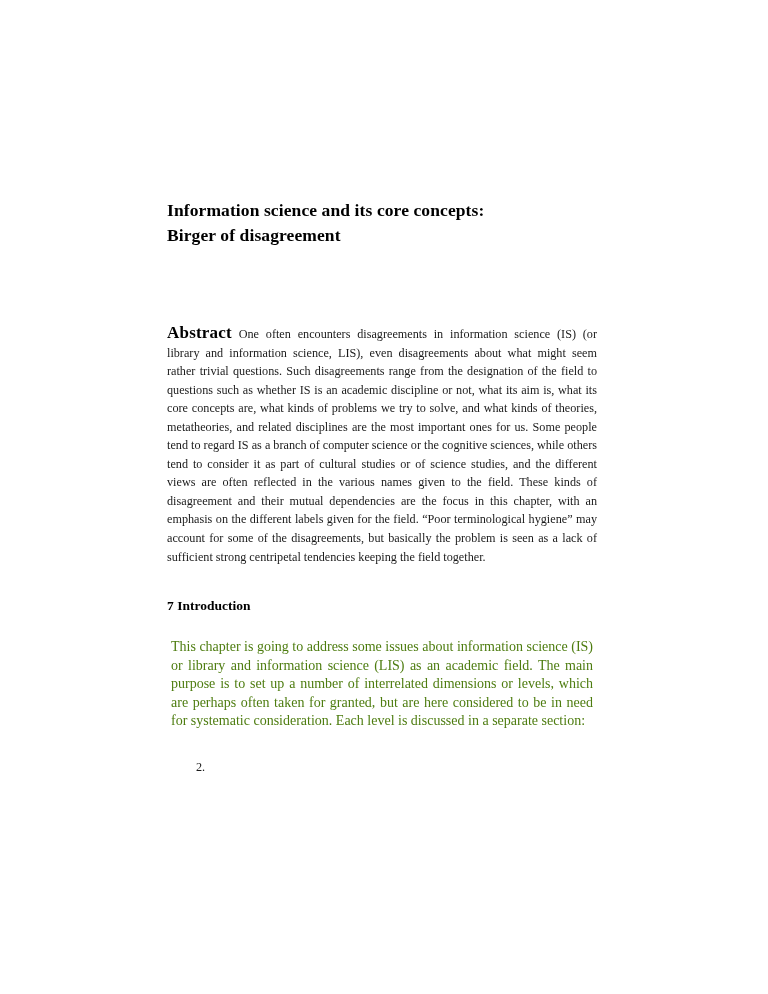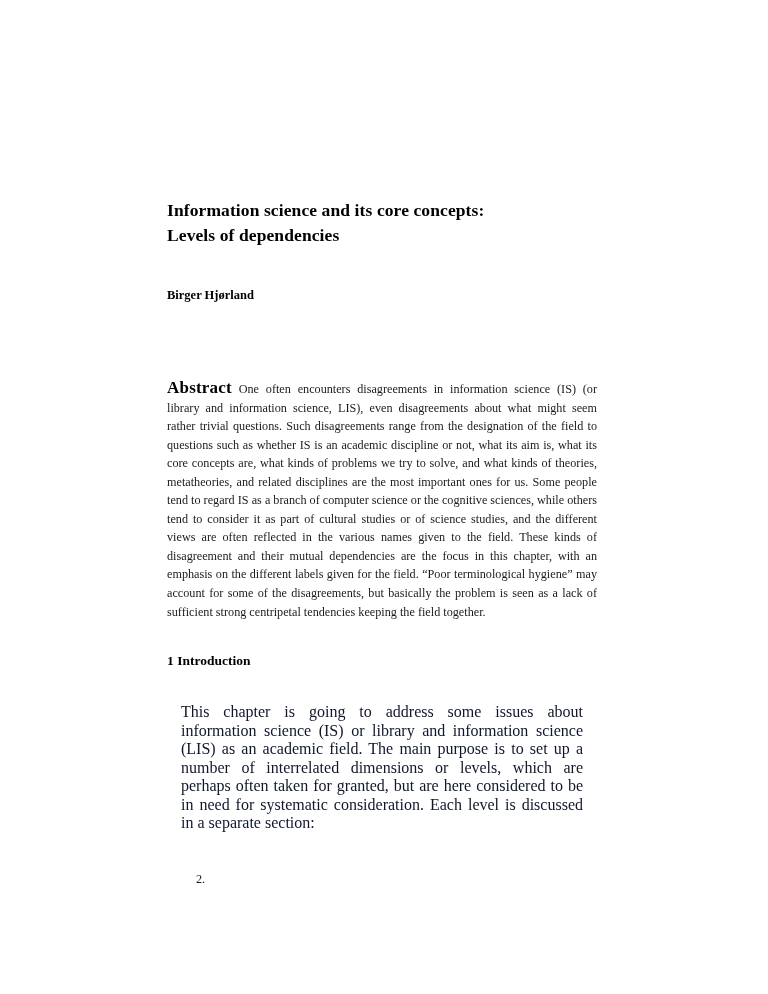--- a/index.html
+++ b/index.html
@@ -80,26 +80,26 @@
   .section-heading {
     margin: 0;
     padding-top: 31px;
     font-size: 13.5px;
     font-weight: bold;
     line-height: 18px;
     color: #000000;
   }
 
   .body-para {
-    margin: 14px;
+    margin: 4px;
     padding-top: 19px;
-    font-size: 16px;
+    font-size: 14px;
     line-height: 18.55px;
     text-align: justify;
-    color: #0f172a;
+    color: #4d7c0f;
   }
 
   .level-list {
     margin: 0;
     padding: 23px 0 0 0;
     list-style: none;
   }
   .level-list .level-item {
     display: flex;
     font-size: 12.2px;
@@ -116,29 +116,28 @@
   }
 </style>
 </head>
 <body>
 
 <div class="page">
   <div class="content">
 
     <h1 class="doc-title">
       <span class="title-line">Information science and its core concepts:</span>
-      <span class="title-line">Levels of dependencies</span>
+      <span class="title-line">Birger of disagreement</span>
     </h1>
 
-    <p class="author">Birger Hjørland</p>
 
 
     <p class="abstract"><span class="abstract-label">Abstract</span><span> One often encounters disagreements in information science (IS) (or library and information science, LIS), even disagreements about what might seem rather trivial questions. Such disagreements range from the designation of the field to questions such as whether IS is an academic discipline or not, what its aim is, what its core concepts are, what kinds of problems we try to solve, and what kinds of theories, metatheories, and related disciplines are the most important ones for us. Some people tend to regard IS as a branch of computer science or the cognitive sciences, while others tend to consider it as part of cultural studies or of science studies, and the different views are often reflected in the various names given to the field. These kinds of disagreement and their mutual dependencies are the focus in this chapter, with an emphasis on the different labels given for the field. “Poor terminological hygiene” may account for some of the disagreements, but basically the problem is seen as a lack of sufficient strong centripetal tendencies keeping the field together.</span></p>
 
-    <h2 class="section-heading">1 Introduction</h2>
+    <h2 class="section-heading">7 Introduction</h2>
 
     <p class="body-para">This chapter is going to address some issues about information science (IS) or library and information science (LIS) as an academic field. The main purpose is to set up a number of interrelated dimensions or levels, which are perhaps often taken for granted, but are here considered to be in need for systematic consideration. Each level is discussed in a separate section:</p>
 
     <ul class="level-list">
       <li class="level-item">
         <span class="item-marker">2.</span>
       </li>
     </ul>
 
   </div>

